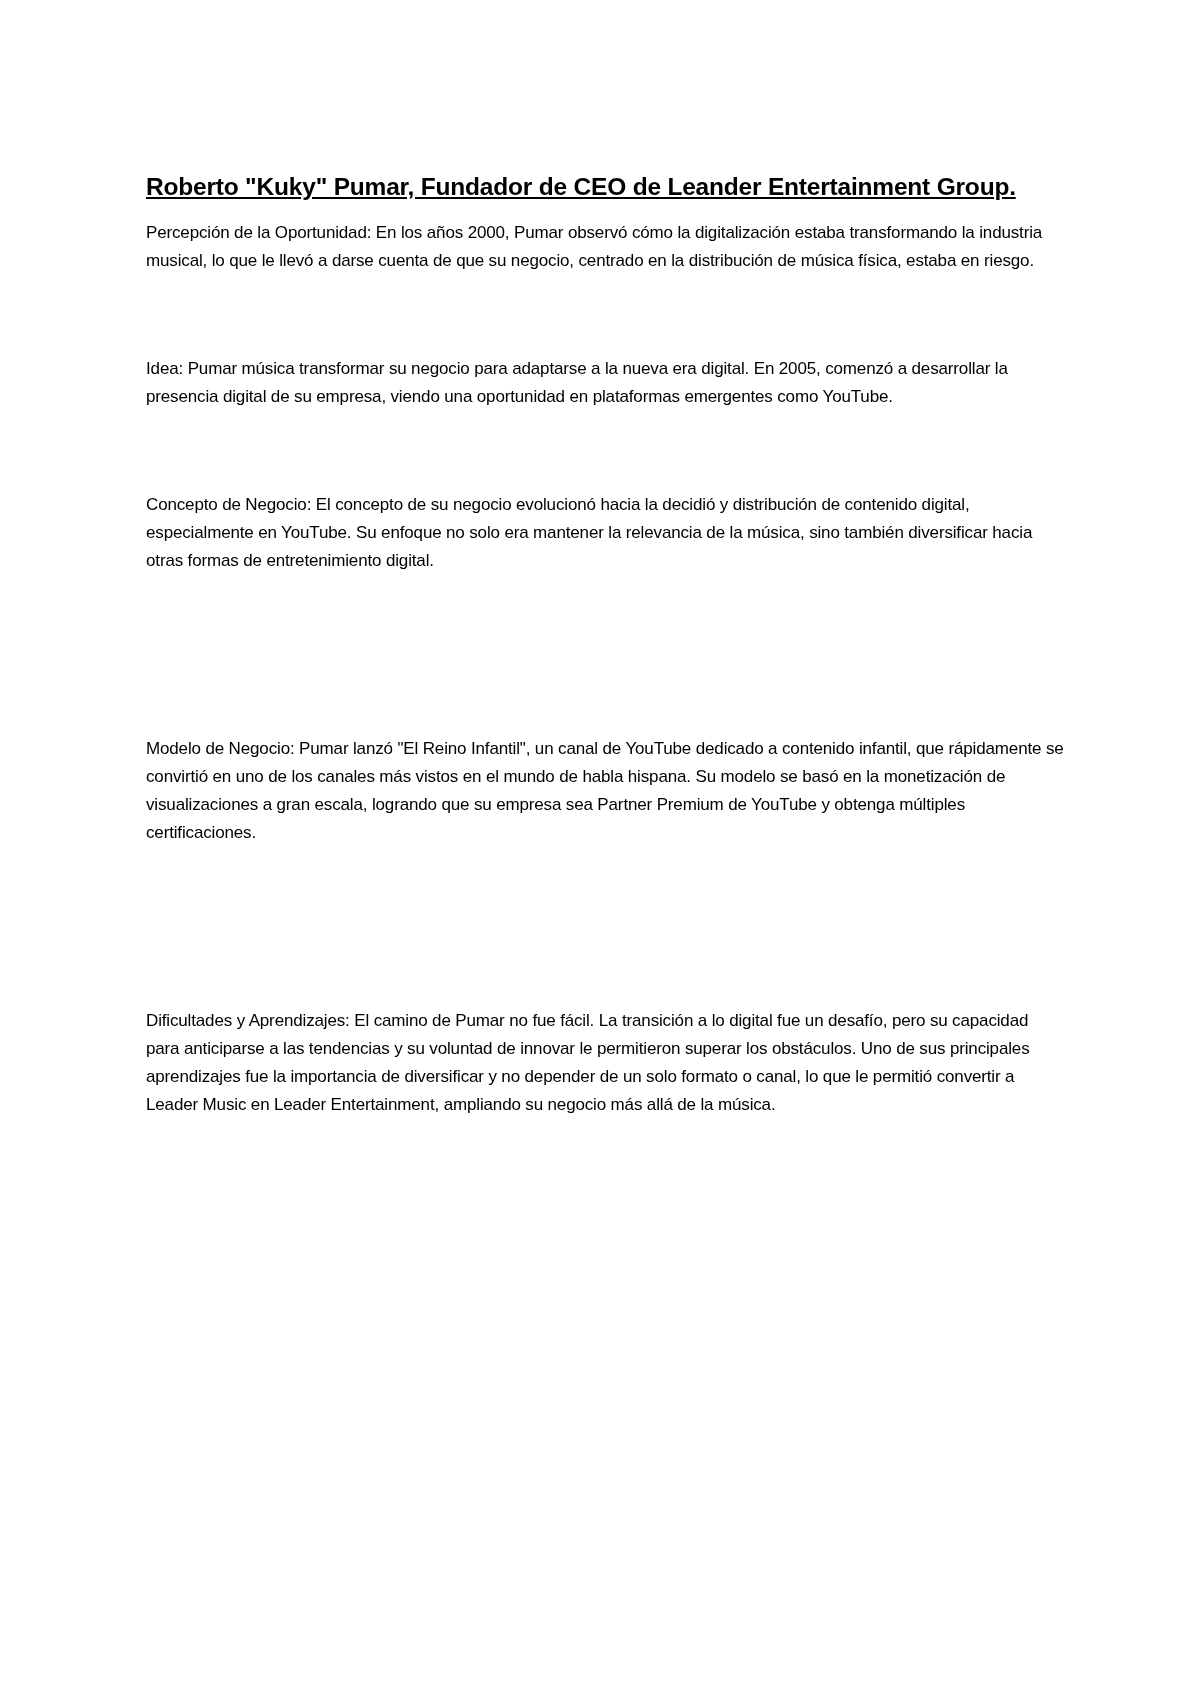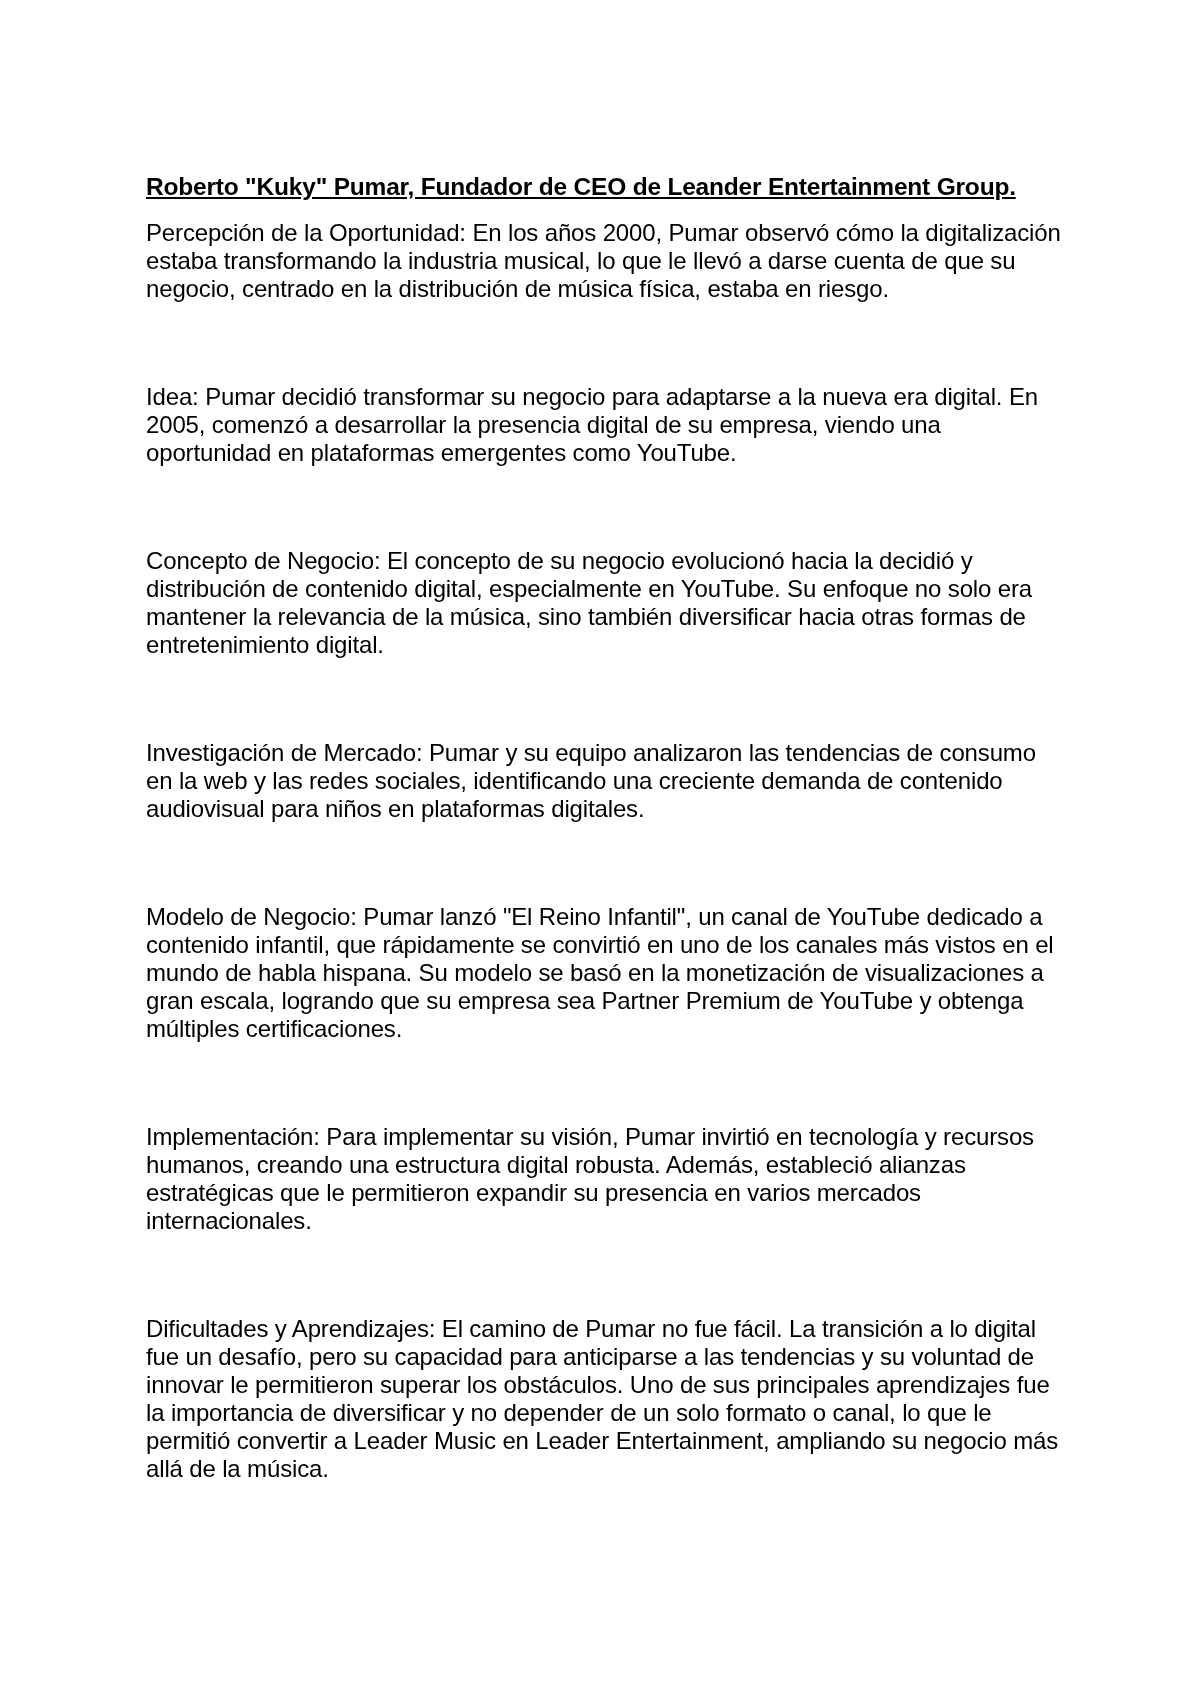--- a/index.html
+++ b/index.html
@@ -1,35 +1,33 @@
 <!DOCTYPE html>
 <html><head>
 <meta charset="utf-8">
 <style>
   html, body { margin:0; padding:0; background:#ffffff; }
   body { width:1200px; height:1696px; position:relative; overflow:hidden;
          font-family:"Liberation Sans", sans-serif; color:#000; }
   .page { position:absolute; left:146px; top:172px; width:920px; }
   .title { font-weight:bold; text-decoration:underline; font-size:24.5px; line-height:29px;
            margin:0 0 18px 0; letter-spacing:-0.2px; }
-  .para { font-size:24px; line-height:28px; margin:0; letter-spacing:-0.15px; }
+  .para { font-size:17px; line-height:28px; margin:0; letter-spacing:-0.15px; }
   .gap { height:80px; }
 </style>
 </head>
 <body>
 
 <div class="page">
   <h1 class="title">Roberto "Kuky" Pumar, Fundador de CEO de Leander Entertainment Group.</h1>
 
   <p class="para">Percepción de la Oportunidad: En los años 2000, Pumar observó cómo la digitalización estaba transformando la industria musical, lo que le llevó a darse cuenta de que su negocio, centrado en la distribución de música física, estaba en riesgo.</p>
   <div class="gap"></div>
-  <p class="para">Idea: Pumar decidió transformar su negocio para adaptarse a la nueva era digital. En 2005, comenzó a desarrollar la presencia digital de su empresa, viendo una oportunidad en plataformas emergentes como YouTube.</p>
+  <p class="para">Idea: Pumar música transformar su negocio para adaptarse a la nueva era digital. En 2005, comenzó a desarrollar la presencia digital de su empresa, viendo una oportunidad en plataformas emergentes como YouTube.</p>
   <div class="gap"></div>
   <p class="para">Concepto de Negocio: El concepto de su negocio evolucionó hacia la decidió y distribución de contenido digital, especialmente en YouTube. Su enfoque no solo era mantener la relevancia de la música, sino también diversificar hacia otras formas de entretenimiento digital.</p>
   <div class="gap"></div>
-  <p class="para">Investigación de Mercado: Pumar y su equipo analizaron las tendencias de consumo en la web y las redes sociales, identificando una creciente demanda de contenido audiovisual para niños en plataformas digitales.</p>
   <div class="gap"></div>
   <p class="para">Modelo de Negocio: Pumar lanzó "El Reino Infantil", un canal de YouTube dedicado a contenido infantil, que rápidamente se convirtió en uno de los canales más vistos en el mundo de habla hispana. Su modelo se basó en la monetización de visualizaciones a gran escala, logrando que su empresa sea Partner Premium de YouTube y obtenga múltiples certificaciones.</p>
   <div class="gap"></div>
-  <p class="para">Implementación: Para implementar su visión, Pumar invirtió en tecnología y recursos humanos, creando una estructura digital robusta. Además, estableció alianzas estratégicas que le permitieron expandir su presencia en varios mercados internacionales.</p>
   <div class="gap"></div>
   <p class="para">Dificultades y Aprendizajes: El camino de Pumar no fue fácil. La transición a lo digital fue un desafío, pero su capacidad para anticiparse a las tendencias y su voluntad de innovar le permitieron superar los obstáculos. Uno de sus principales aprendizajes fue la importancia de diversificar y no depender de un solo formato o canal, lo que le permitió convertir a Leader Music en Leader Entertainment, ampliando su negocio más allá de la música.</p>
 </div>
 
 </body></html>

